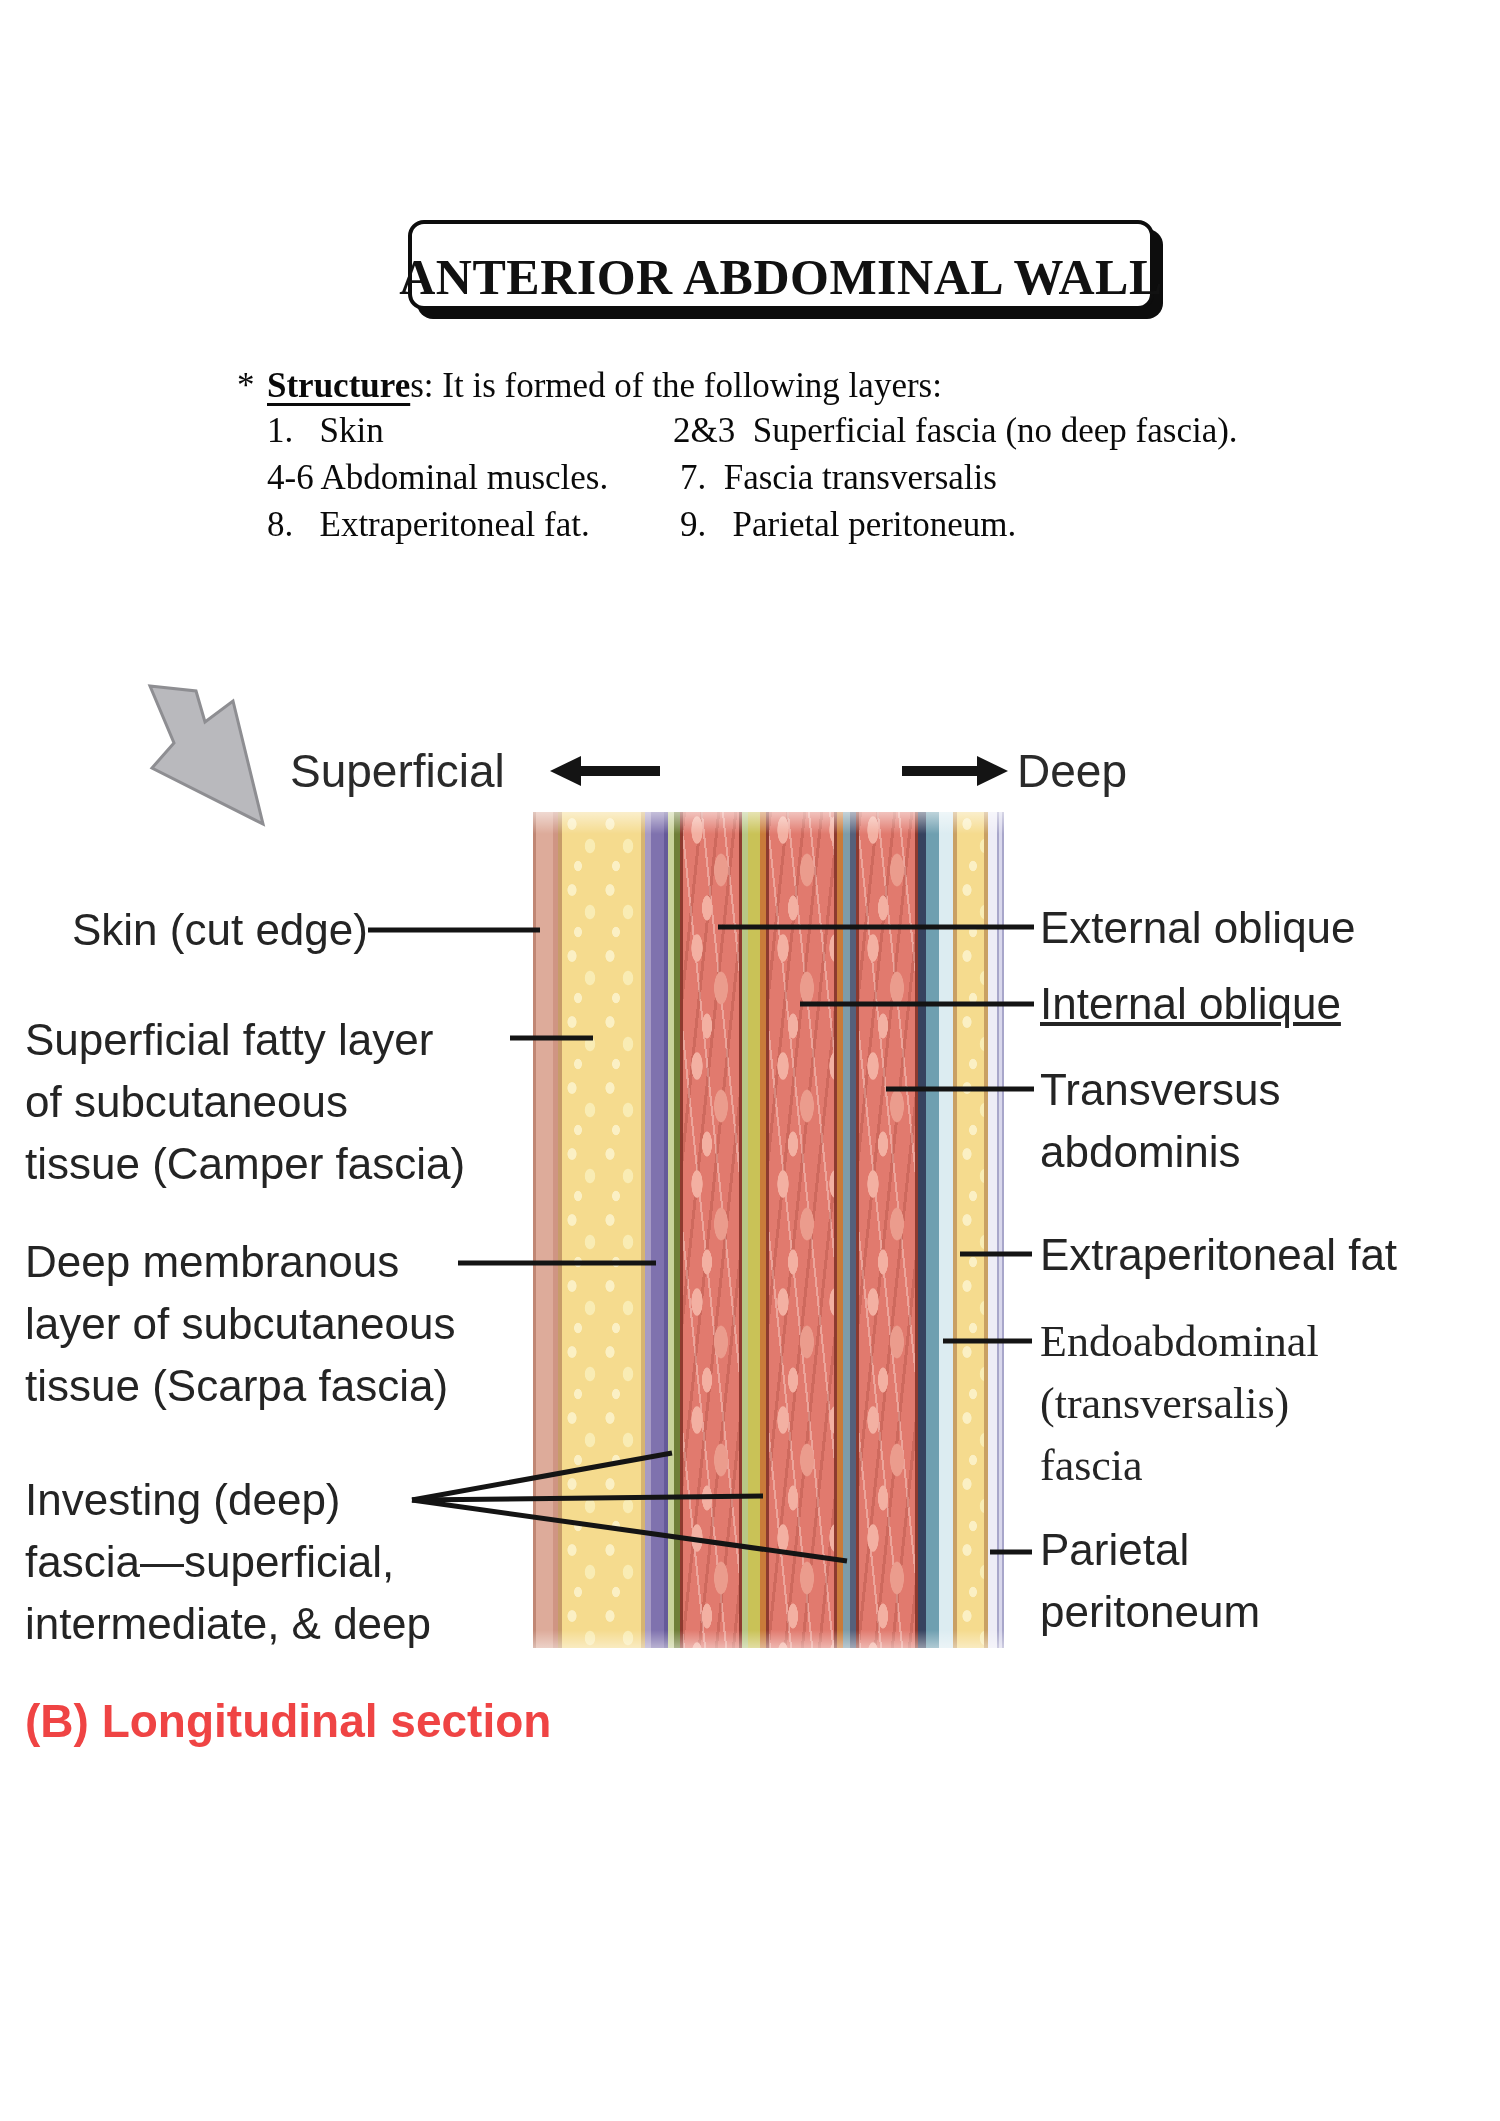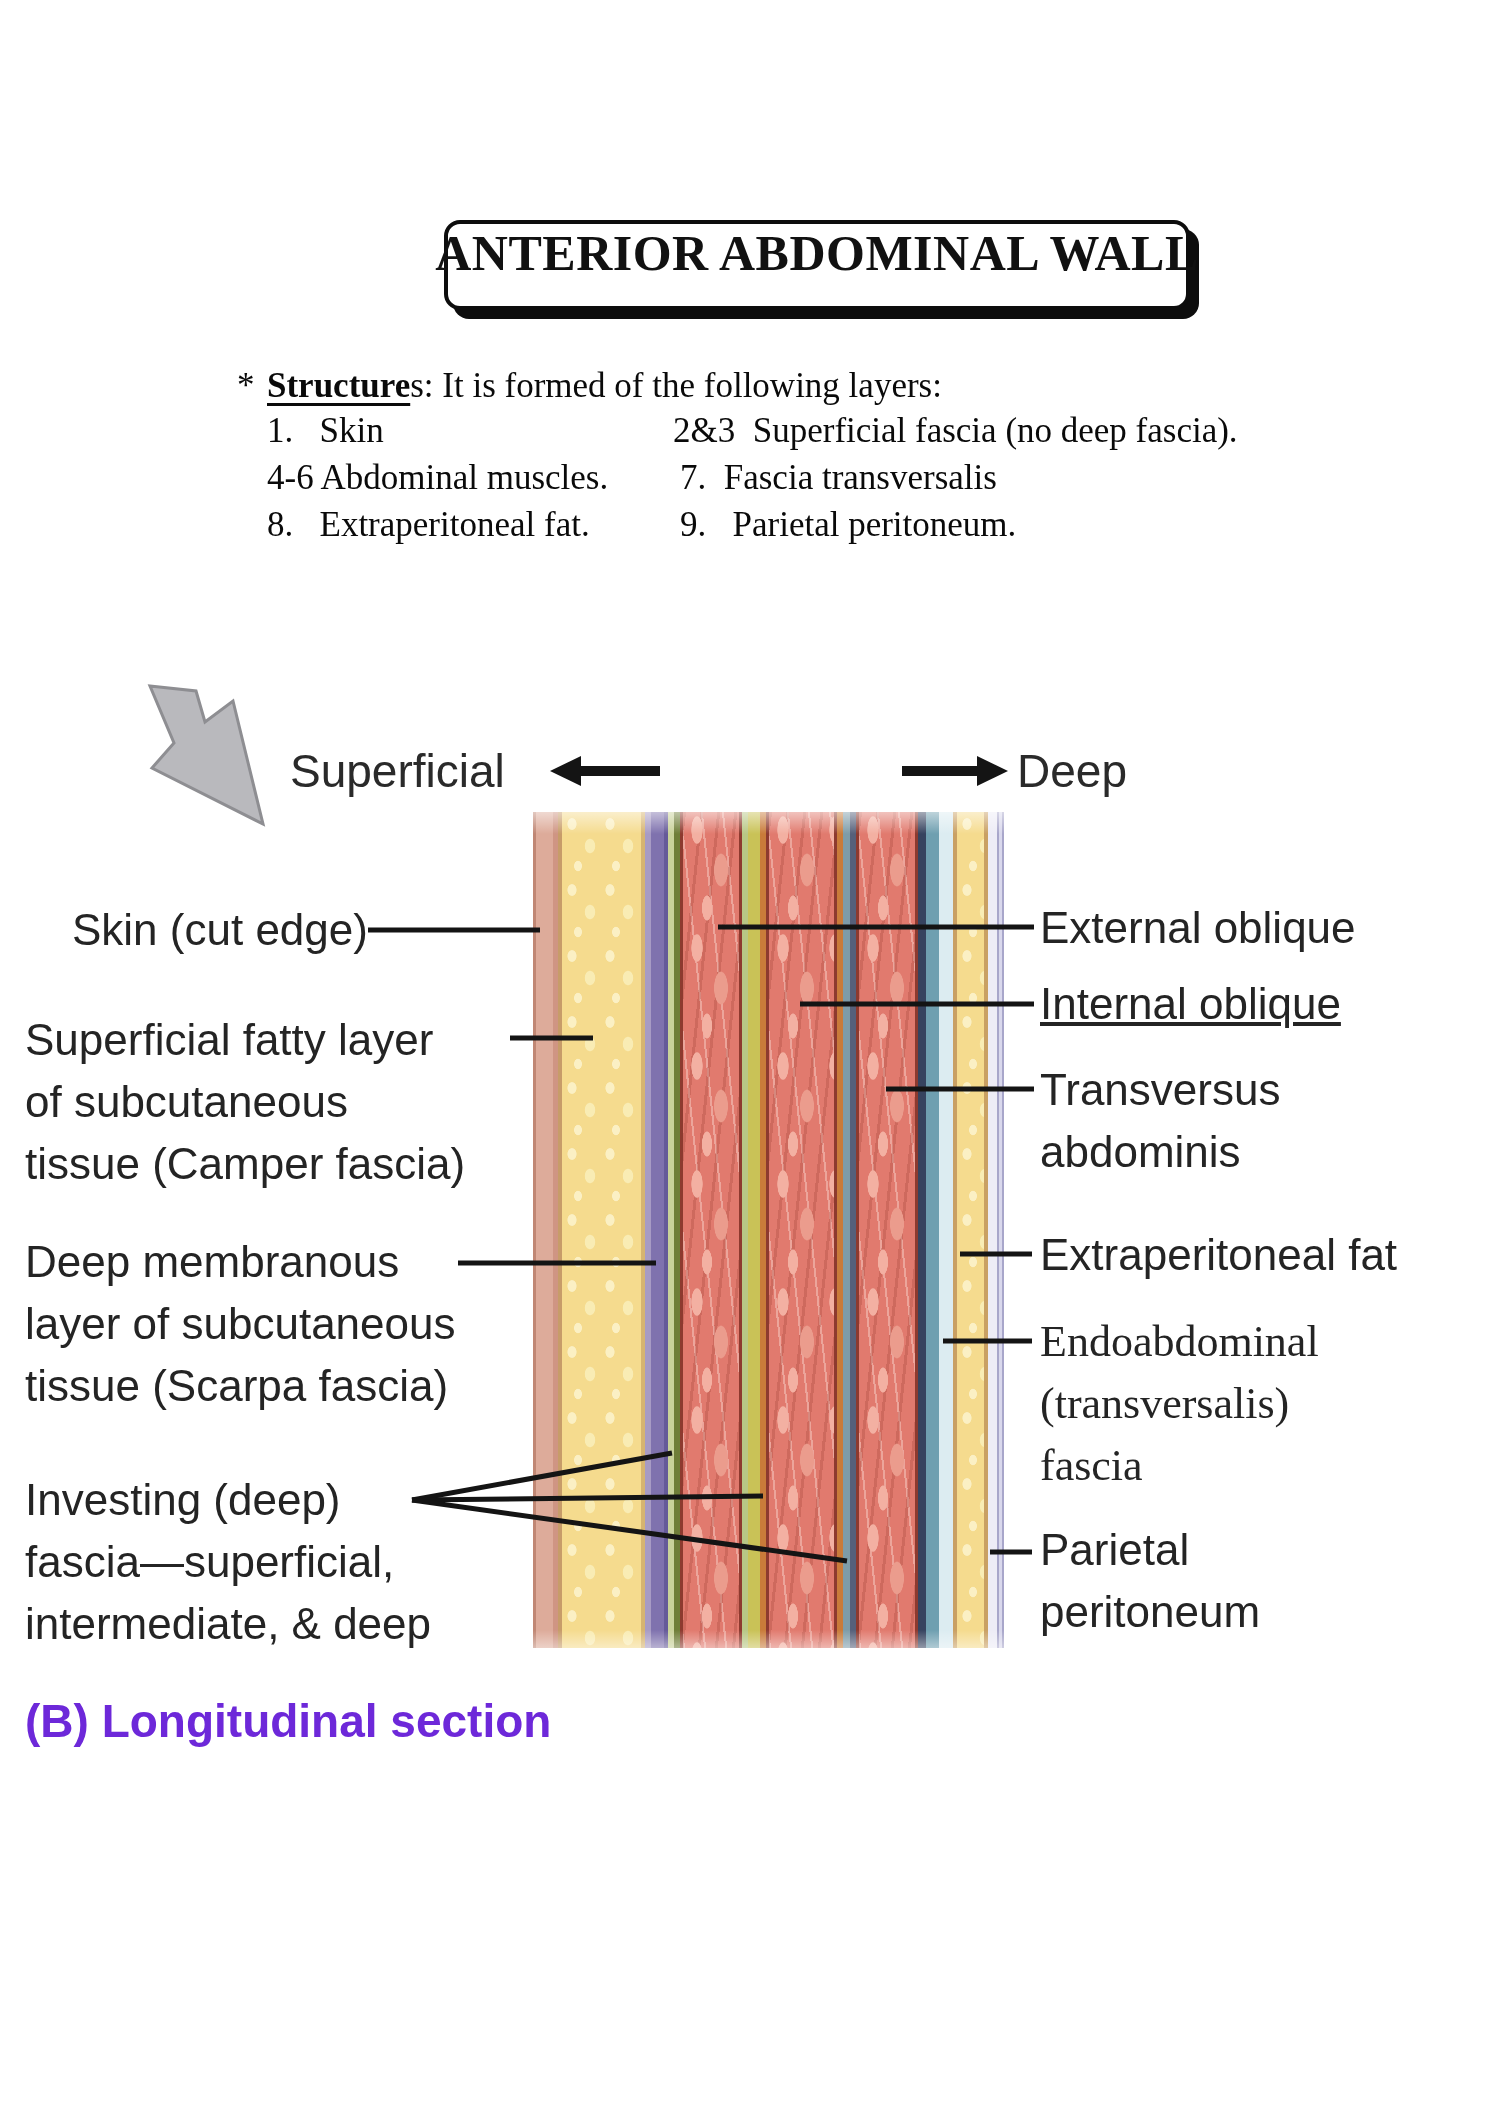--- a/index.html
+++ b/index.html
@@ -2,36 +2,36 @@
 <html><head>
 <meta charset="utf-8">
 <style>
   html,body{margin:0;padding:0;background:#ffffff;}
   .page{position:relative;width:1500px;height:2121px;background:#ffffff;overflow:hidden;
         font-family:"Liberation Serif", serif;color:#111;}
 
   
   .title-box{position:absolute;left:408px;top:220px;width:746px;height:90px;
     box-sizing:border-box;border:4px solid #0d0d0d;border-radius:16px;background:#fff;
-    box-shadow:9px 9px 0 #0d0d0d;display:flex;align-items:flex-start;justify-content:center;margin-left:36px;}
+    box-shadow:9px 9px 0 #0d0d0d;display:flex;align-items:flex-end;justify-content:center;}
   .title-box span{font-family:"Liberation Serif",serif;font-weight:700;font-size:50px;
     letter-spacing:.5px;white-space:nowrap;}
 
   
   .serif{position:absolute;font-family:"Liberation Serif",serif;font-size:35px;line-height:47px;
     white-space:nowrap;color:#0a0a0a;}
   .hd-bold{font-weight:700;text-decoration:underline;text-decoration-thickness:3px;text-underline-offset:6px;text-align:right;}
 
   
   .lbl{position:absolute;font-family:"Liberation Sans",sans-serif;font-size:44px;line-height:62px;
     color:#242424;white-space:pre-line;z-index:3;}
   .dir{position:absolute;font-family:"Liberation Sans",sans-serif;font-size:46px;line-height:50px;
     color:#2a2a2a;white-space:nowrap;z-index:3;}
   .caption{position:absolute;left:25px;top:1694px;font-family:"Liberation Sans",sans-serif;
-    font-weight:700;font-size:46px;color:#6d28d9;white-space:nowrap;}
+    font-weight:700;font-size:46px;color:#ef4444;white-space:nowrap;}
 
   
   .column{position:absolute;left:533px;top:812px;width:471px;height:836px;display:flex;z-index:1;}
   .stripe{height:100%;box-sizing:border-box;}
   .muscle{background-color:#e17a6e;
     background-image:
       radial-gradient(9px 22px at 14px 18px,#f3b0a2 0 60%,rgba(0,0,0,0) 65%),
       radial-gradient(11px 26px at 38px 58px,#eb9c8d 0 60%,rgba(0,0,0,0) 65%),
       radial-gradient(8px 20px at 24px 96px,#f3b0a2 0 60%,rgba(0,0,0,0) 65%),
       repeating-linear-gradient(96deg,rgba(156,62,50,.28) 0 3px,rgba(0,0,0,0) 3px 17px),

